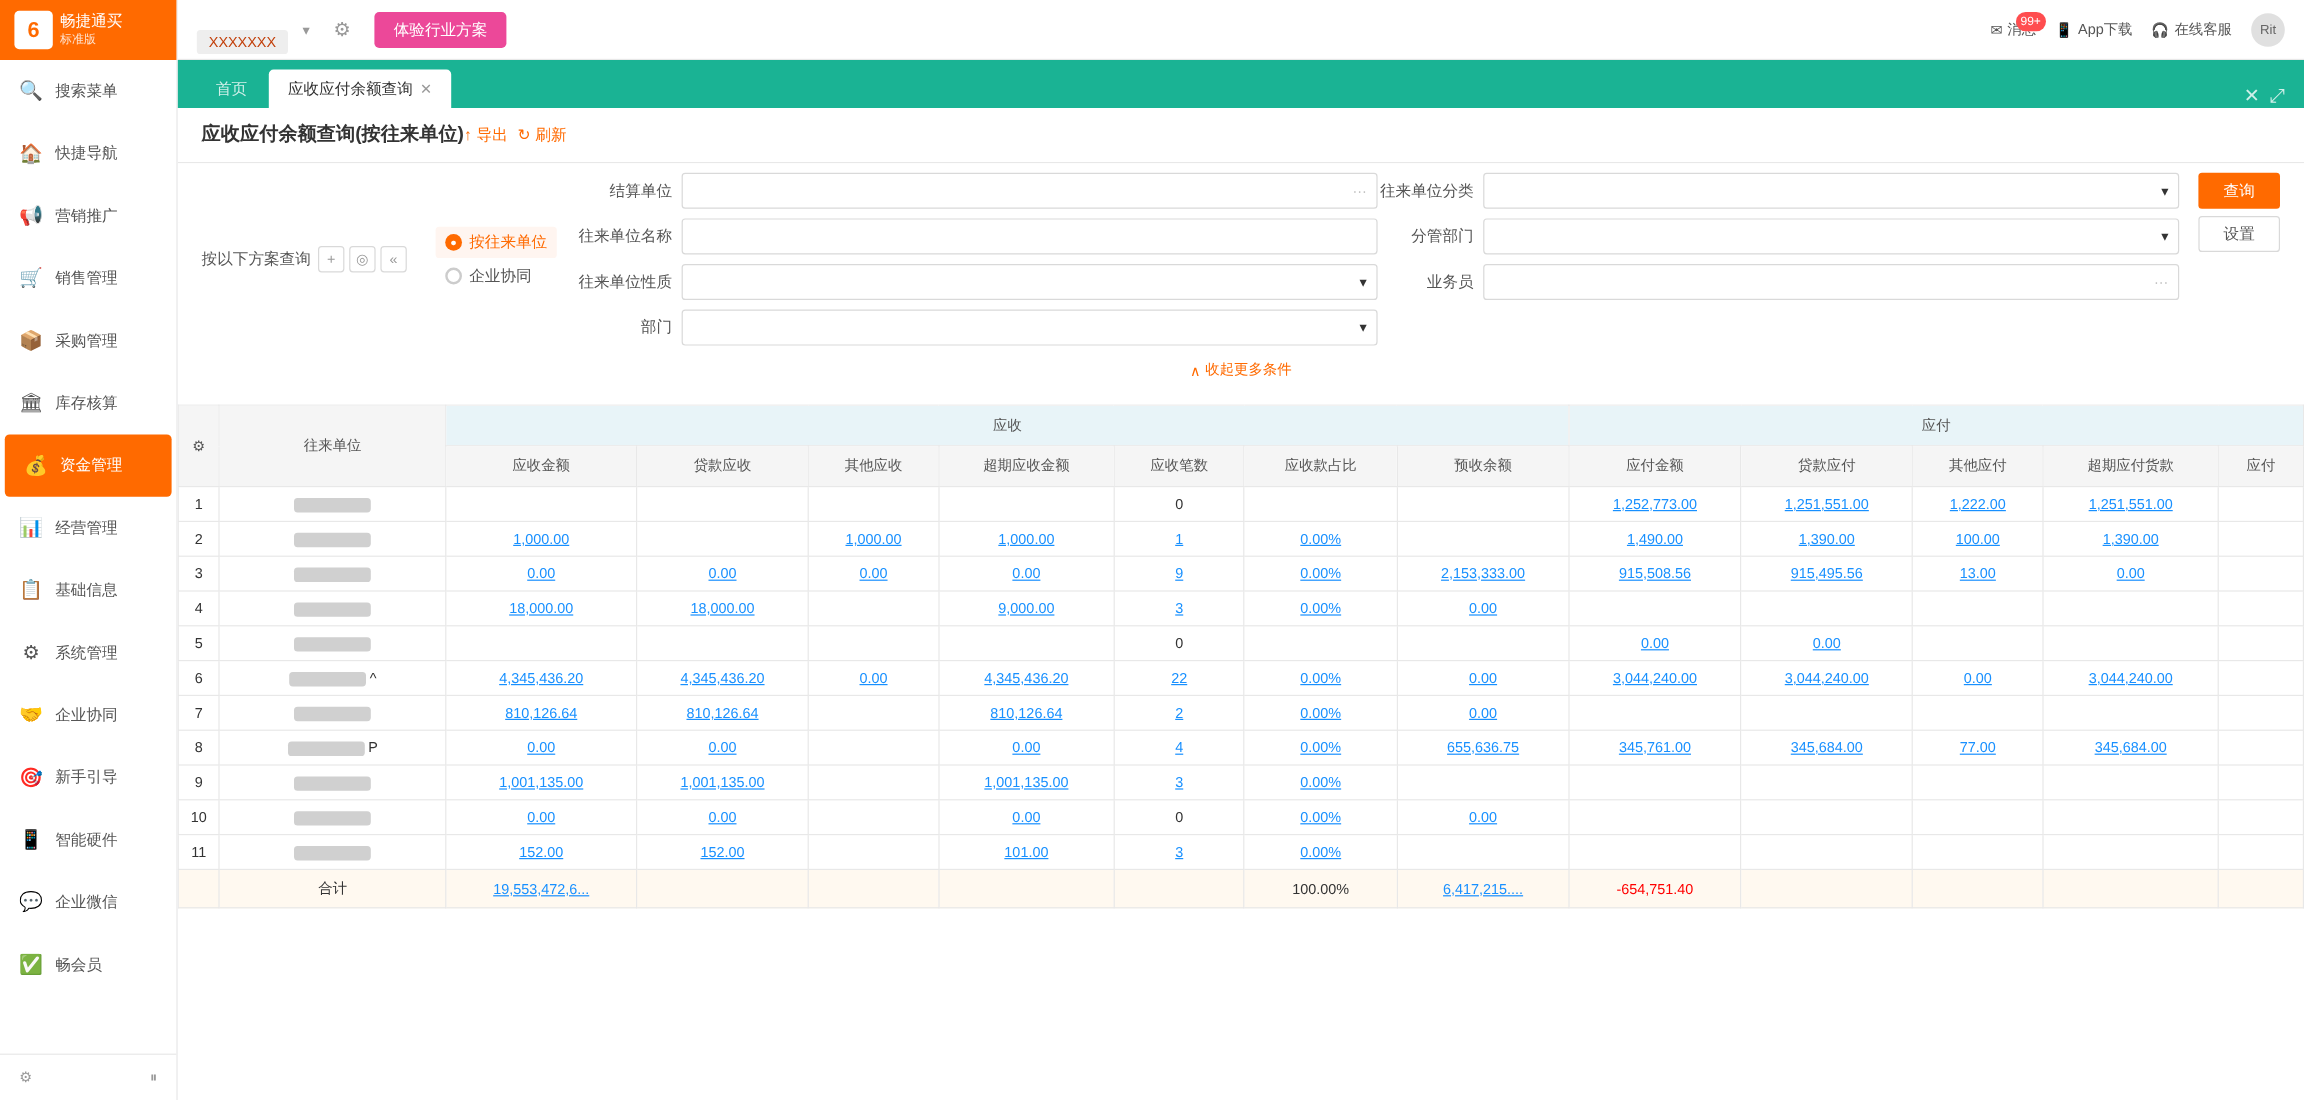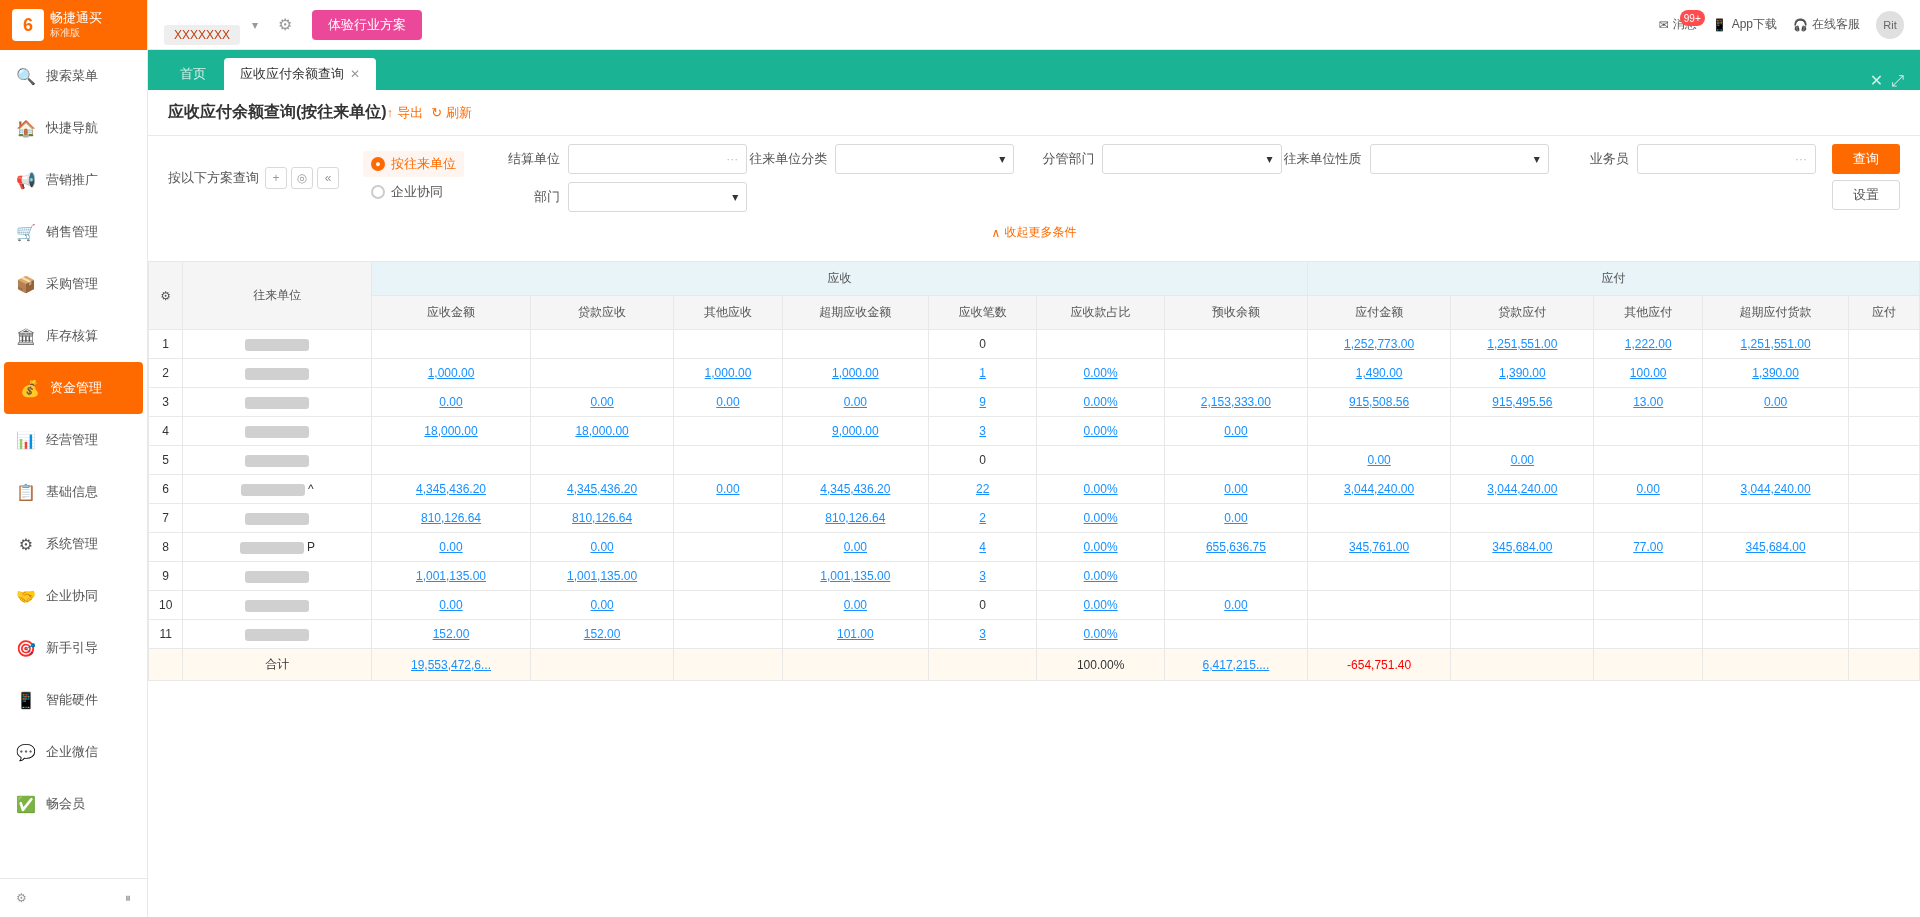--- a/index.html
+++ b/index.html
@@ -242,33 +242,39 @@
               </div>
               <span>按往来单位</span>
             </div>
             <div class="filter-option">
               <div class="filter-option-ring"></div>
               <span>企业协同</span>
             </div>
           </div>
         </div>
 
-        <div style="flex:1;display:grid;grid-template-columns:1fr 1fr 1fr 1fr 1fr;gap:8px 0;padding:8px 16px;">
+        <div style="flex:1;display:grid;grid-template-columns:1fr 1fr;gap:8px 0;padding:8px 16px;">
           <div class="filter-field">
             <span class="filter-label">结算单位</span>
             <div class="filter-input">
               <span></span>
               <span class="filter-input-dots">···</span>
             </div>
           </div>
           <div class="filter-field">
             <span class="filter-label">往来单位分类</span>
             <div class="filter-input">
               <span></span>
               <span>▾</span>
+            </div>
+          </div>
+          <div class="filter-field">
+            <span class="filter-label">往来单位名称</span>
+            <div class="filter-input">
+              <span></span>
             </div>
           </div>
           <div class="filter-field">
             <span class="filter-label">分管部门</span>
             <div class="filter-input">
               <span></span>
               <span>▾</span>
             </div>
           </div>
           <div class="filter-field">

